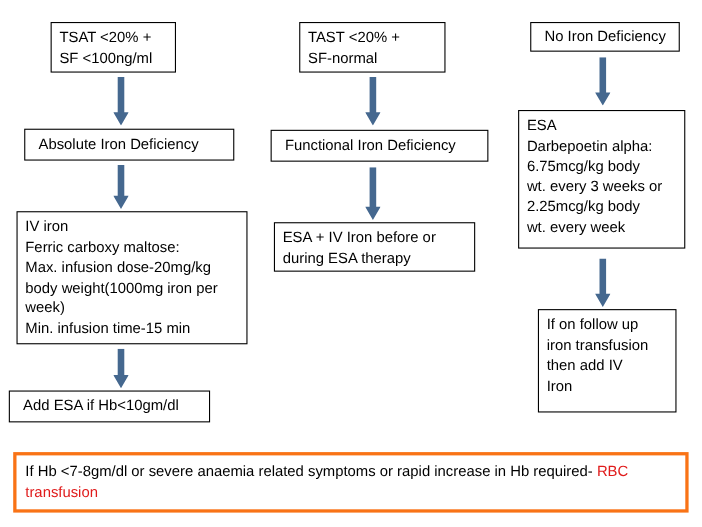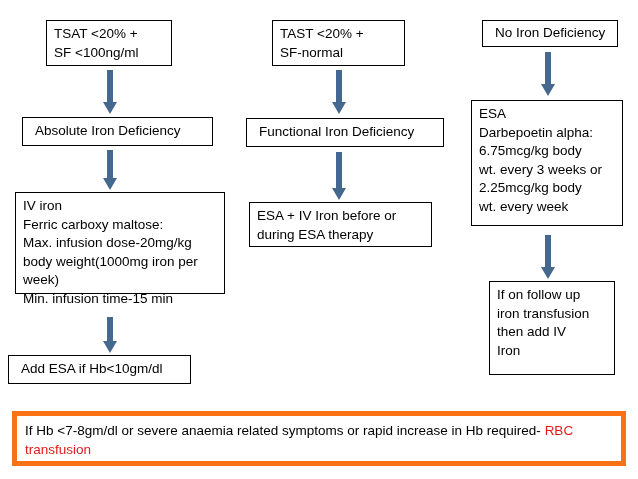--- a/index.html
+++ b/index.html
@@ -27,21 +27,21 @@
     white-space: pre-line;
   }
   .node.center-v {
     display: flex;
     align-items: center;
     padding-left: 12px;
   }
   .banner {
     position: absolute;
     box-sizing: border-box;
-    border: 5px solid #f97316;
+    border: 3px solid #f97316;
     background: #ffffff;
     color: #000000;
     font-size: 13.5px;
     line-height: 19px;
     padding: 5px 8px;
   }
   .banner .hl {
     color: #e01b1b;
   }
   .arrow {
@@ -49,38 +49,38 @@
   }
   .arrow svg {
     display: block;
   }
 </style>
 </head>
 <body>
 
 <div id="canvas">
 
-  <div class="node" style="left:46px; top:20px; width:126px; height:46px;">TSAT &lt;20% +
+  <div class="node" style="left:46px; top:20px; width:114px; height:46px;">TSAT &lt;20% +
 SF &lt;100ng/ml</div>
 
   <div class="arrow" style="left:103px; top:70px; width:14px; height:44px;">
     <svg width="14" height="44" viewBox="0 0 14 44">
       <polygon points="4,0 10,0 10,32 14,32 7,44 0,32 4,32" fill="#45688f"></polygon>
     </svg>
   </div>
 
   <div class="node center-v" style="left:22px; top:117px; width:191px; height:29px;text-align:center;">Absolute Iron Deficiency</div>
 
   <div class="arrow" style="left:103px; top:150px; width:14px; height:40px;">
     <svg width="14" height="40" viewBox="0 0 14 40">
       <polygon points="4,0 10,0 10,28 14,28 7,40 0,28 4,28" fill="#45688f"></polygon>
     </svg>
   </div>
 
-  <div class="node" style="left:15px; top:192px; width:210px; height:102px;">IV iron
+  <div class="node" style="left:15px; top:192px; width:210px; height:121px;">IV iron
 Ferric carboxy maltose:
 Max. infusion dose-20mg/kg
 body weight(1000mg iron per
 week)
 Min. infusion time-15 min</div>
 
   <div class="arrow" style="left:103px; top:317px; width:14px; height:36px;">
     <svg width="14" height="36" viewBox="0 0 14 36">
       <polygon points="4,0 10,0 10,24 14,24 7,36 0,24 4,24" fill="#45688f"></polygon>
     </svg>

